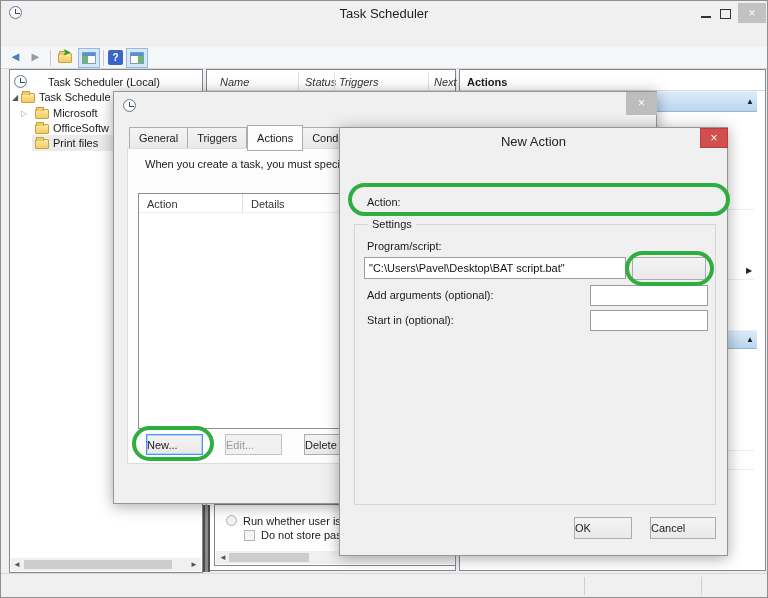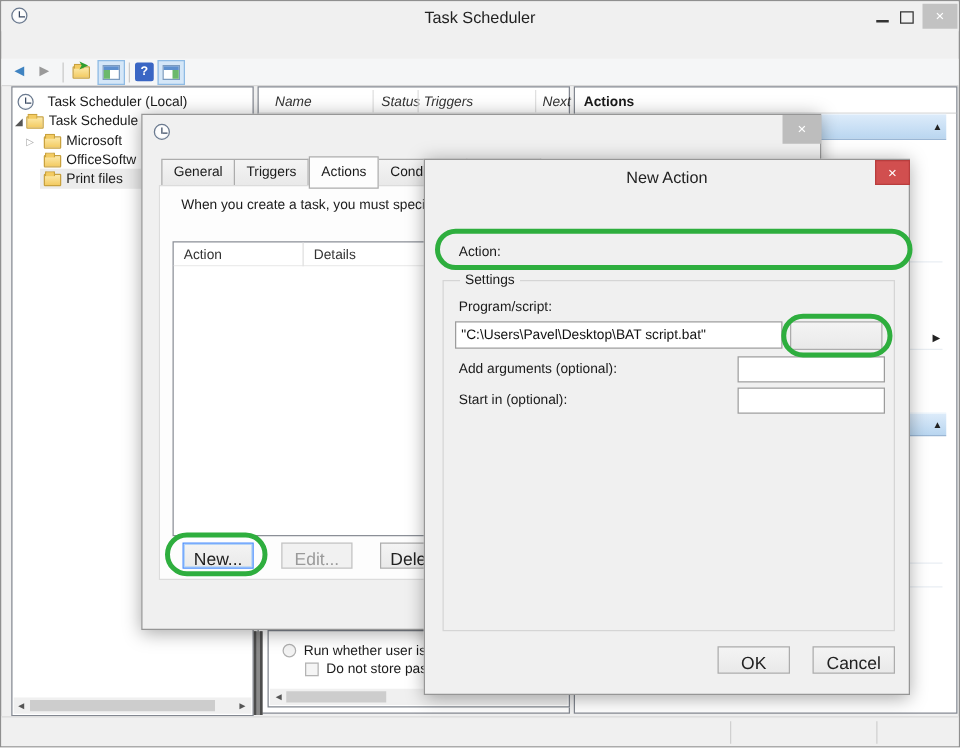--- a/index.html
+++ b/index.html
@@ -73,21 +73,21 @@
 
   .tabstrip { height:24px; }
   .tab { display:inline-block; height:22px; padding:4px 9px 0; background:linear-gradient(#f4f4f4,#e9e9e9); border:1px solid #acacac; border-left:none; vertical-align:bottom; }
   .tab:first-child { border-left:1px solid #acacac; }
   .tab.active { background:#fdfdfd; height:26px; margin-bottom:-2px; padding-top:6px; border-left:1px solid #acacac; position:relative; z-index:2; }
 
   .page { background:#fdfdfd; border:1px solid #dcdcdc; }
   .listbox { background:#fff; border:1px solid #8b8f97; }
   .lb-header { border-bottom:1px solid #ececec; }
 
-  .btn { background:linear-gradient(#f4f4f4,#e9e9e9); border:1px solid #acacac; text-align:center; font-size:14px; color:#222; }
+  .btn { background:linear-gradient(#f4f4f4,#e9e9e9); border:1px solid #acacac; text-align:left; font-size:11px; color:#222; }
   .btn.focused { border-color:#4d90fe; box-shadow:inset 0 0 0 1px #b5d4f5; }
   .btn.disabled { color:#9a9a9a; background:#f1f1f1; border-color:#c3c3c3; }
 
   .input { background:#fff; border:1px solid #9c9c9c; font-family:"Liberation Sans",sans-serif; font-size:11px; padding:0 4px; color:#111; }
   .combo { background:#fff; border:1px solid #9c9c9c; padding:3px 18px 0 6px; }
   .combo-chev { right:7px; top:7px; width:6px; height:6px; border-right:1px solid #444; border-bottom:1px solid #444; transform:rotate(45deg); }
   .groupbox { border:1px solid #d5d5d5; }
   .group-label { background:#f0f0f0; padding:0 4px; }
 
   .radio { width:11px; height:11px; border:1px solid #b0b0b0; border-radius:50%; background:#f3f3f3; }
@@ -130,21 +130,21 @@
           <div class="bar"></div>
           <div class="pane-r"></div>
         </div>
     </div>
   </div>
 
   <div class="abs panel" style="left:8px; top:68px; width:194px; height:504px;">
     <div class="abs" style="left:4px; top:5px;">
         <div class="clock" style="position:relative;"></div>
       </div>
-    <span class="abs tree-label" style="left:28px; top:6px;">Task Scheduler (Local)</span>
+    <span class="abs tree-label" style="left:38px; top:6px;">Task Scheduler (Local)</span>
 
     <span class="abs expander" style="left:2px; top:23px;">◢</span>
     <div class="abs folder" style="left:11px; top:23px;"></div>
     <span class="abs tree-label" style="left:29px; top:21px;">Task Schedule</span>
 
     <span class="abs expander closed" style="left:11px; top:39px;">▷</span>
     <div class="abs folder" style="left:25px; top:39px;"></div>
     <span class="abs tree-label" style="left:43px; top:37px;">Microsoft</span>
 
     <div class="abs folder" style="left:25px; top:54px;"></div>

